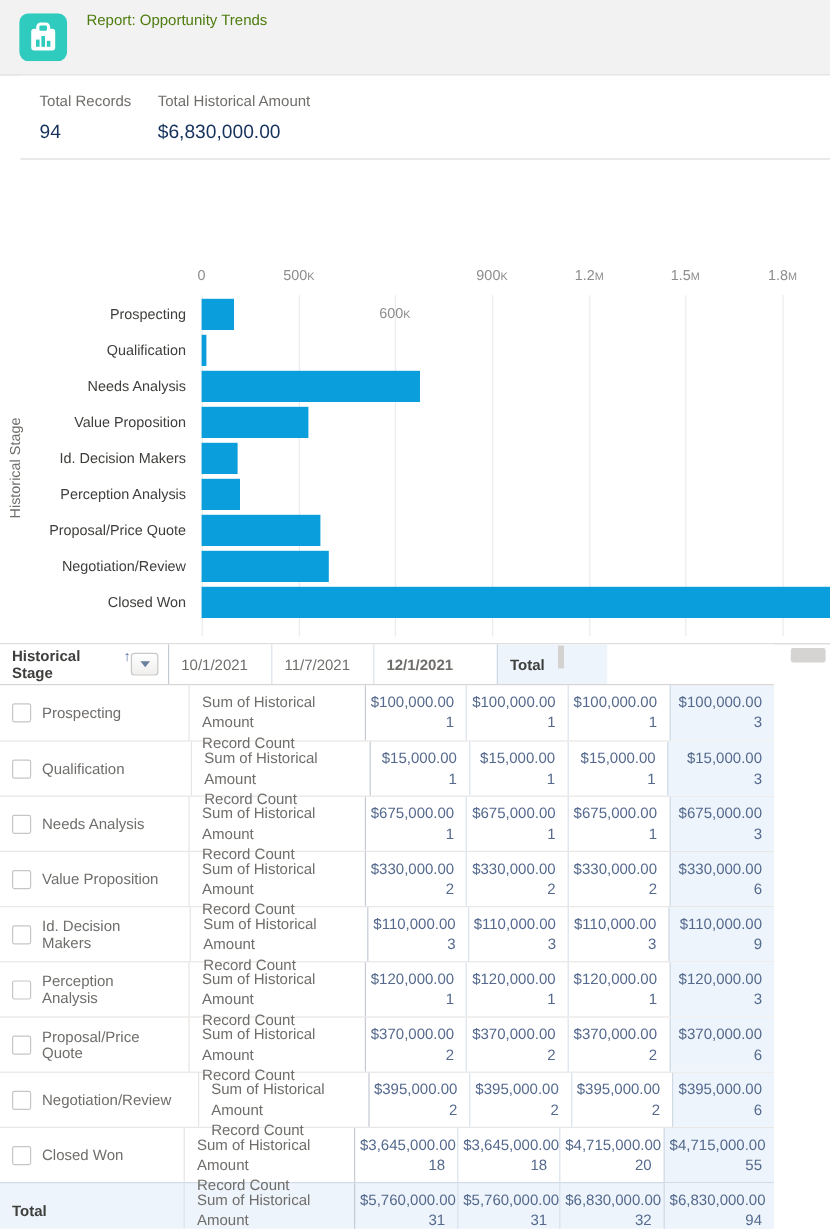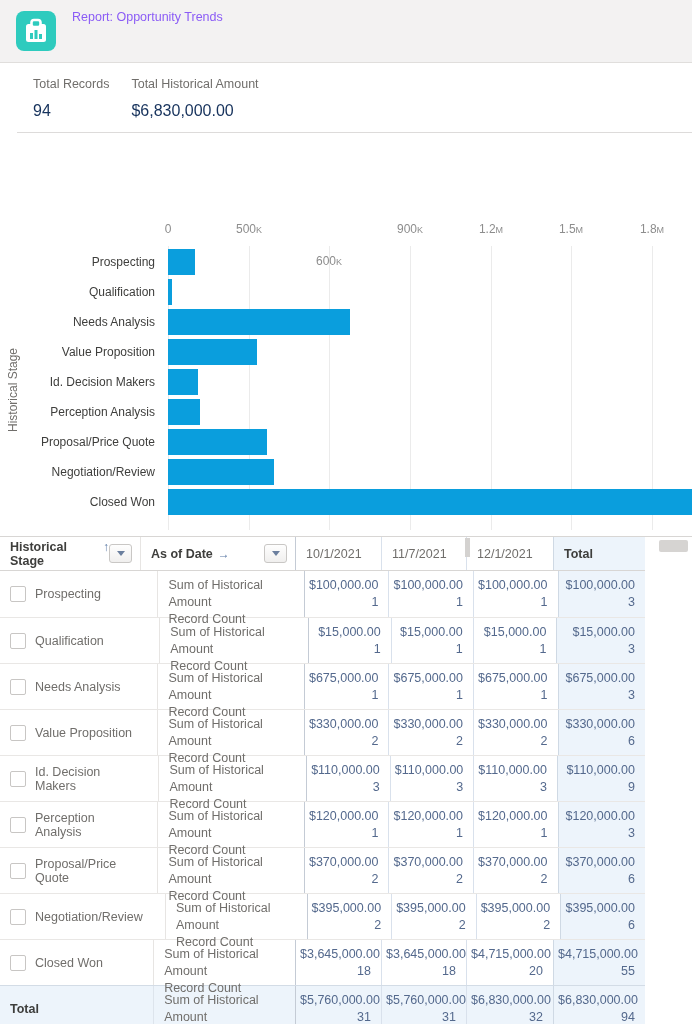--- a/index.html
+++ b/index.html
@@ -3,21 +3,21 @@
 <meta charset="utf-8">
 <style>
   html,body{margin:0;padding:0;width:692px;height:1024px;overflow:hidden;background:#fff;
     font-family:"Liberation Sans", sans-serif;-webkit-font-smoothing:antialiased;}
   .app{position:relative;width:692px;height:1024px;background:#fff;}
 
   
   .hdr{position:absolute;left:0;top:0;width:692px;height:62px;background:#f3f2f2;border-bottom:1px solid #e0dedc;}
   .hdr-icon{position:absolute;left:16px;top:11px;width:40px;height:40px;}
   .hdr-text{position:absolute;left:72px;top:9px;}
-  .eyebrow{font-size:12.5px;color:#8b5cf6;line-height:17px;}
+  .eyebrow{font-size:12.5px;color:#4d7c0f;line-height:17px;}
   .title{font-size:17px;font-weight:700;color:#080707;line-height:23px;letter-spacing:.1px;}
 
   
   .totals{position:absolute;left:17px;top:63px;width:681px;height:70px;background:#fff;border-bottom:1px solid #dddbda;display:flex;gap:22px;padding-left:16px;box-sizing:border-box;}
   .stat{padding-top:13px;}
   .stat-label{font-size:12.5px;color:#706e6b;line-height:16px;}
   .stat-value{font-size:16px;color:#16325c;line-height:20px;margin-top:9px;}
 
   
   .chart{position:absolute;left:0;top:134px;width:692px;height:396px;background:#fff;overflow:hidden;}
@@ -126,33 +126,24 @@
     <div class="thead">
       <div class="hcell hc1">
         <span class="hlabel-wrap">
           <span>Historical Stage</span>
           <span class="sort">↑</span>
         </span>
         <span class="ddbtn">
             <span class="ddtri"></span>
           </span>
       </div>
-      <div class="hcell hc2">
-        <span class="hlabel-wrap">
-          <span>As of Date</span>
-          <span class="sort">→</span>
-        </span>
-        <span class="ddbtn">
-            <span class="ddtri"></span>
-          </span>
-      </div>
 
       <div class="hcell hdate" style="width: 86px; border-left: 1px solid rgb(196, 203, 213);">10/1/2021</div>
         <div class="hcell hdate" style="width: 85px; border-left: 1px solid rgb(217, 225, 236);">11/7/2021</div>
-        <div class="hcell hdate" style="width: 87px; border-left: 1px solid rgb(217, 225, 236);">12/1/2021</div>
+        <div class="hcell hdate" style="width: 103px; border-left: 1px solid rgb(217, 225, 236); font-weight: bold;">12/1/2021</div>
         <div class="hcell htotal">Total</div>
         <div class="resize-cap"></div>
       <div class="scroll-thumb"></div>
     </div>
     <div id="tbody">
         <div class="trow">
           <div class="cell c1">
             <span class="cbx"></span>
             <span>Prospecting</span>
           </div>

